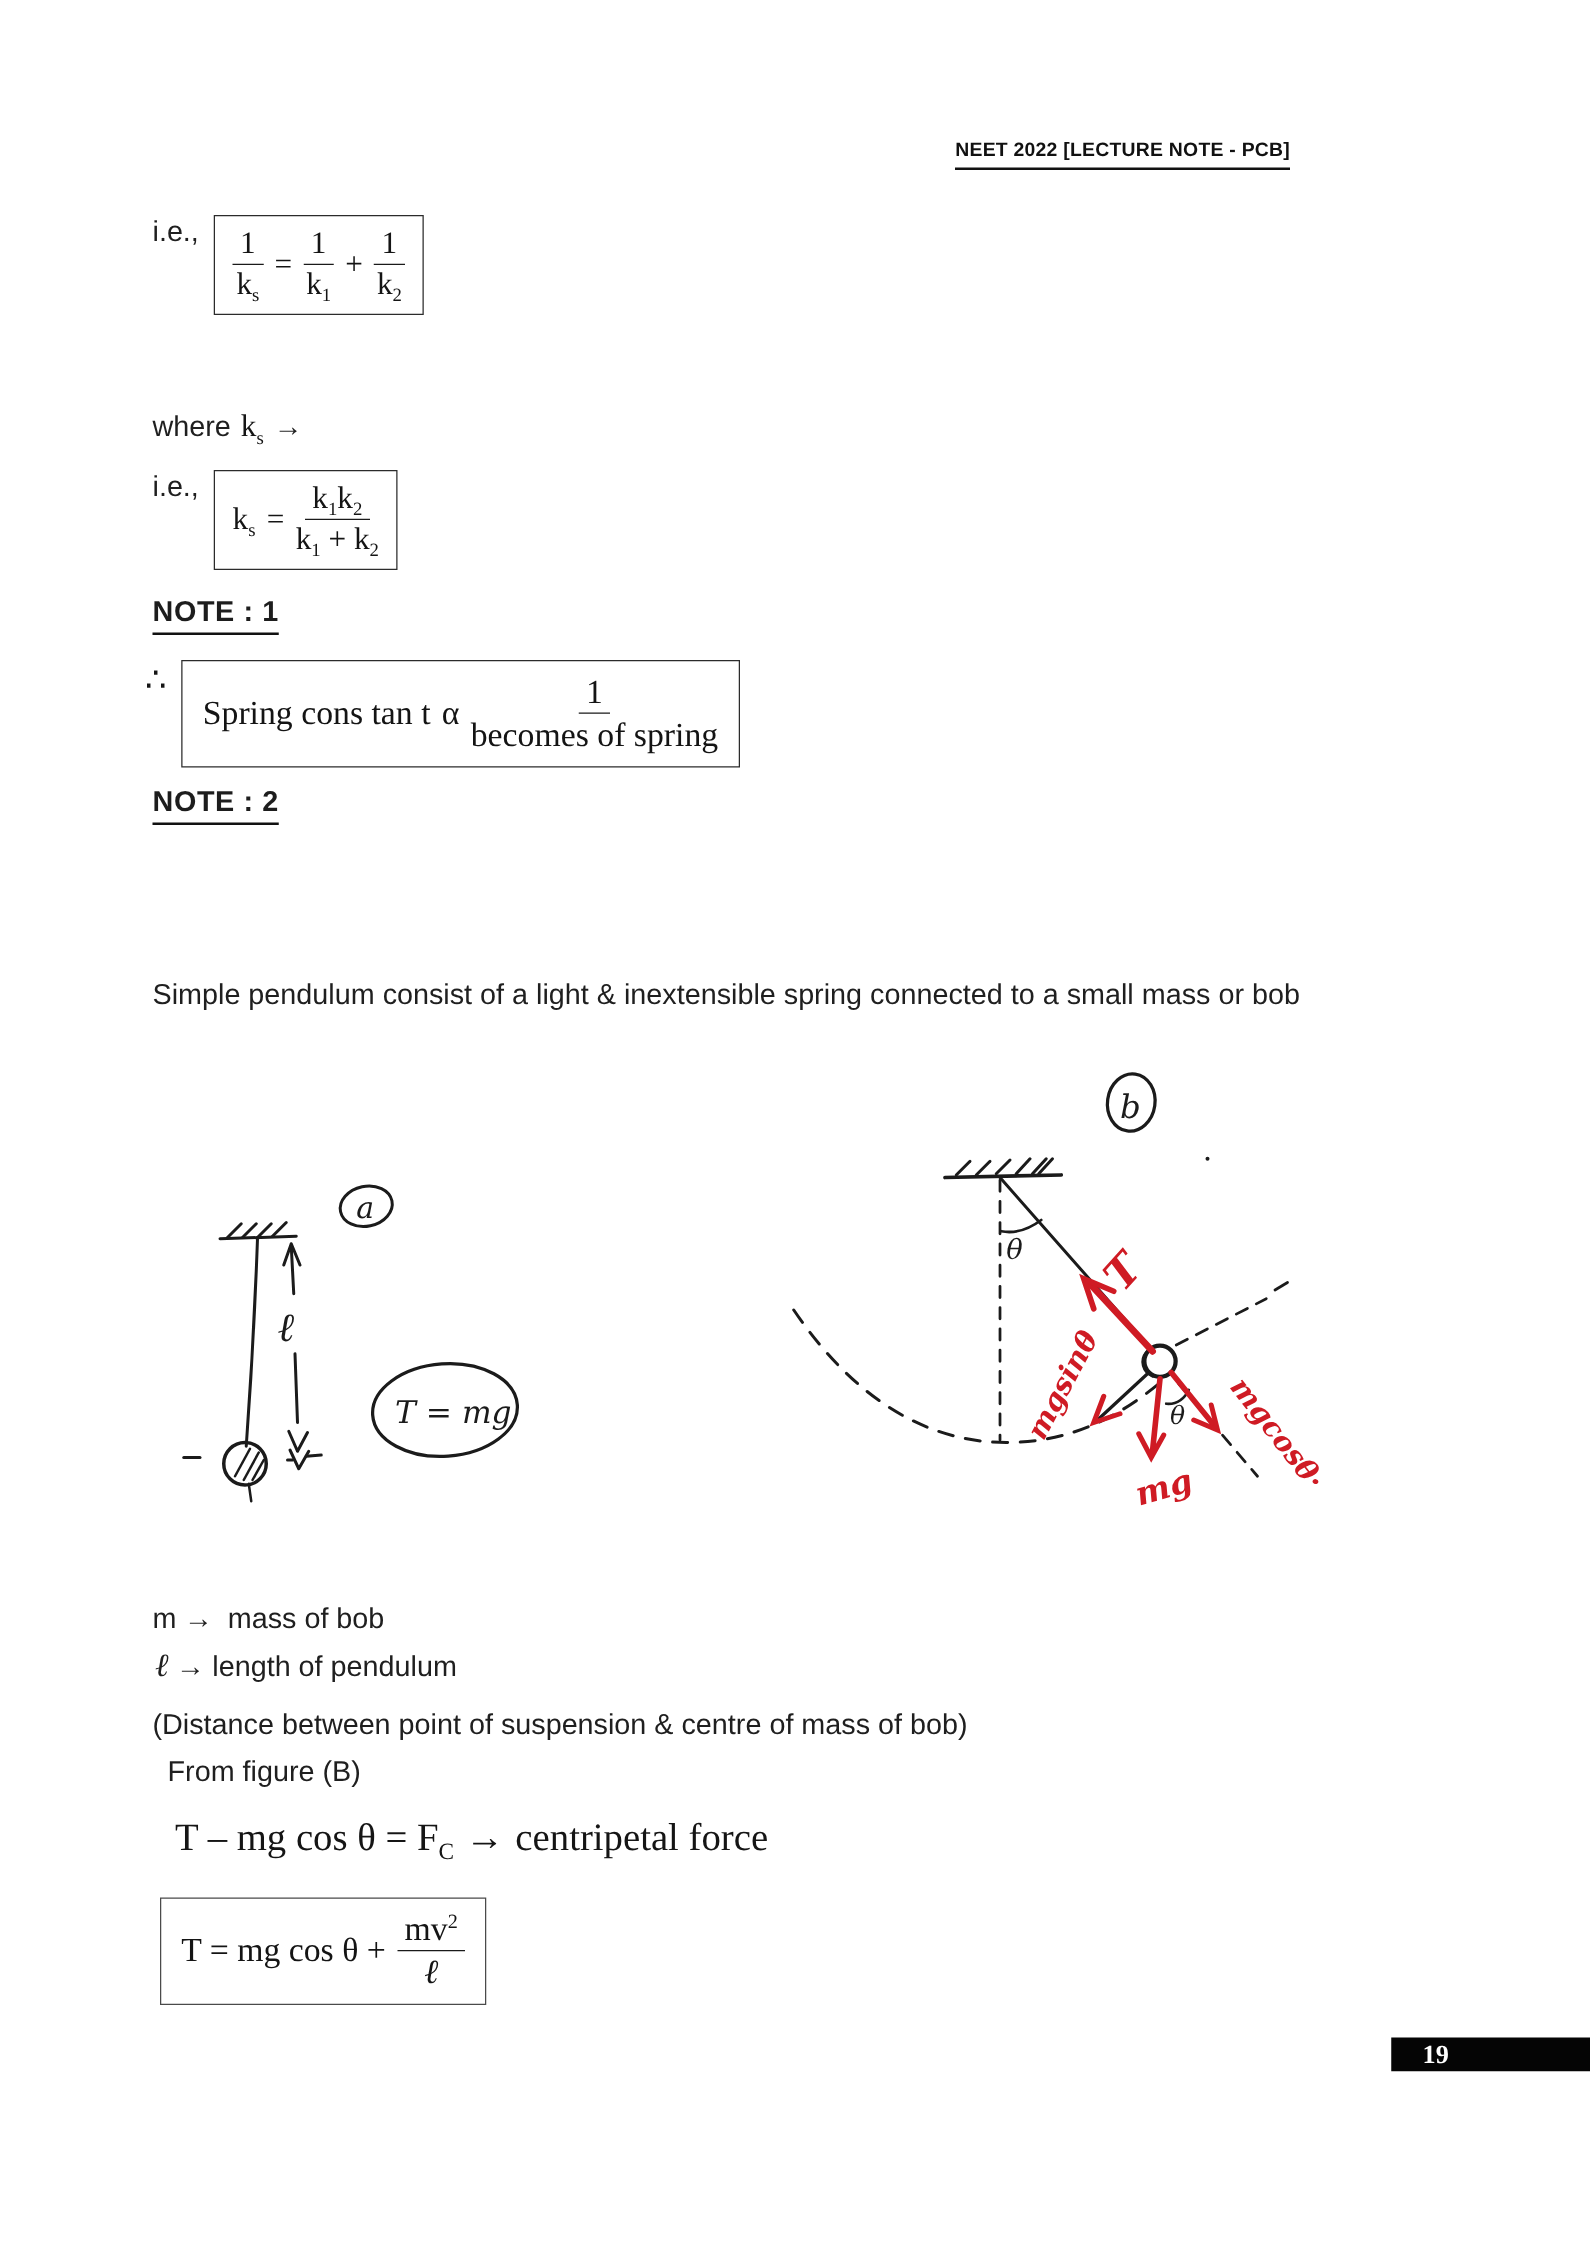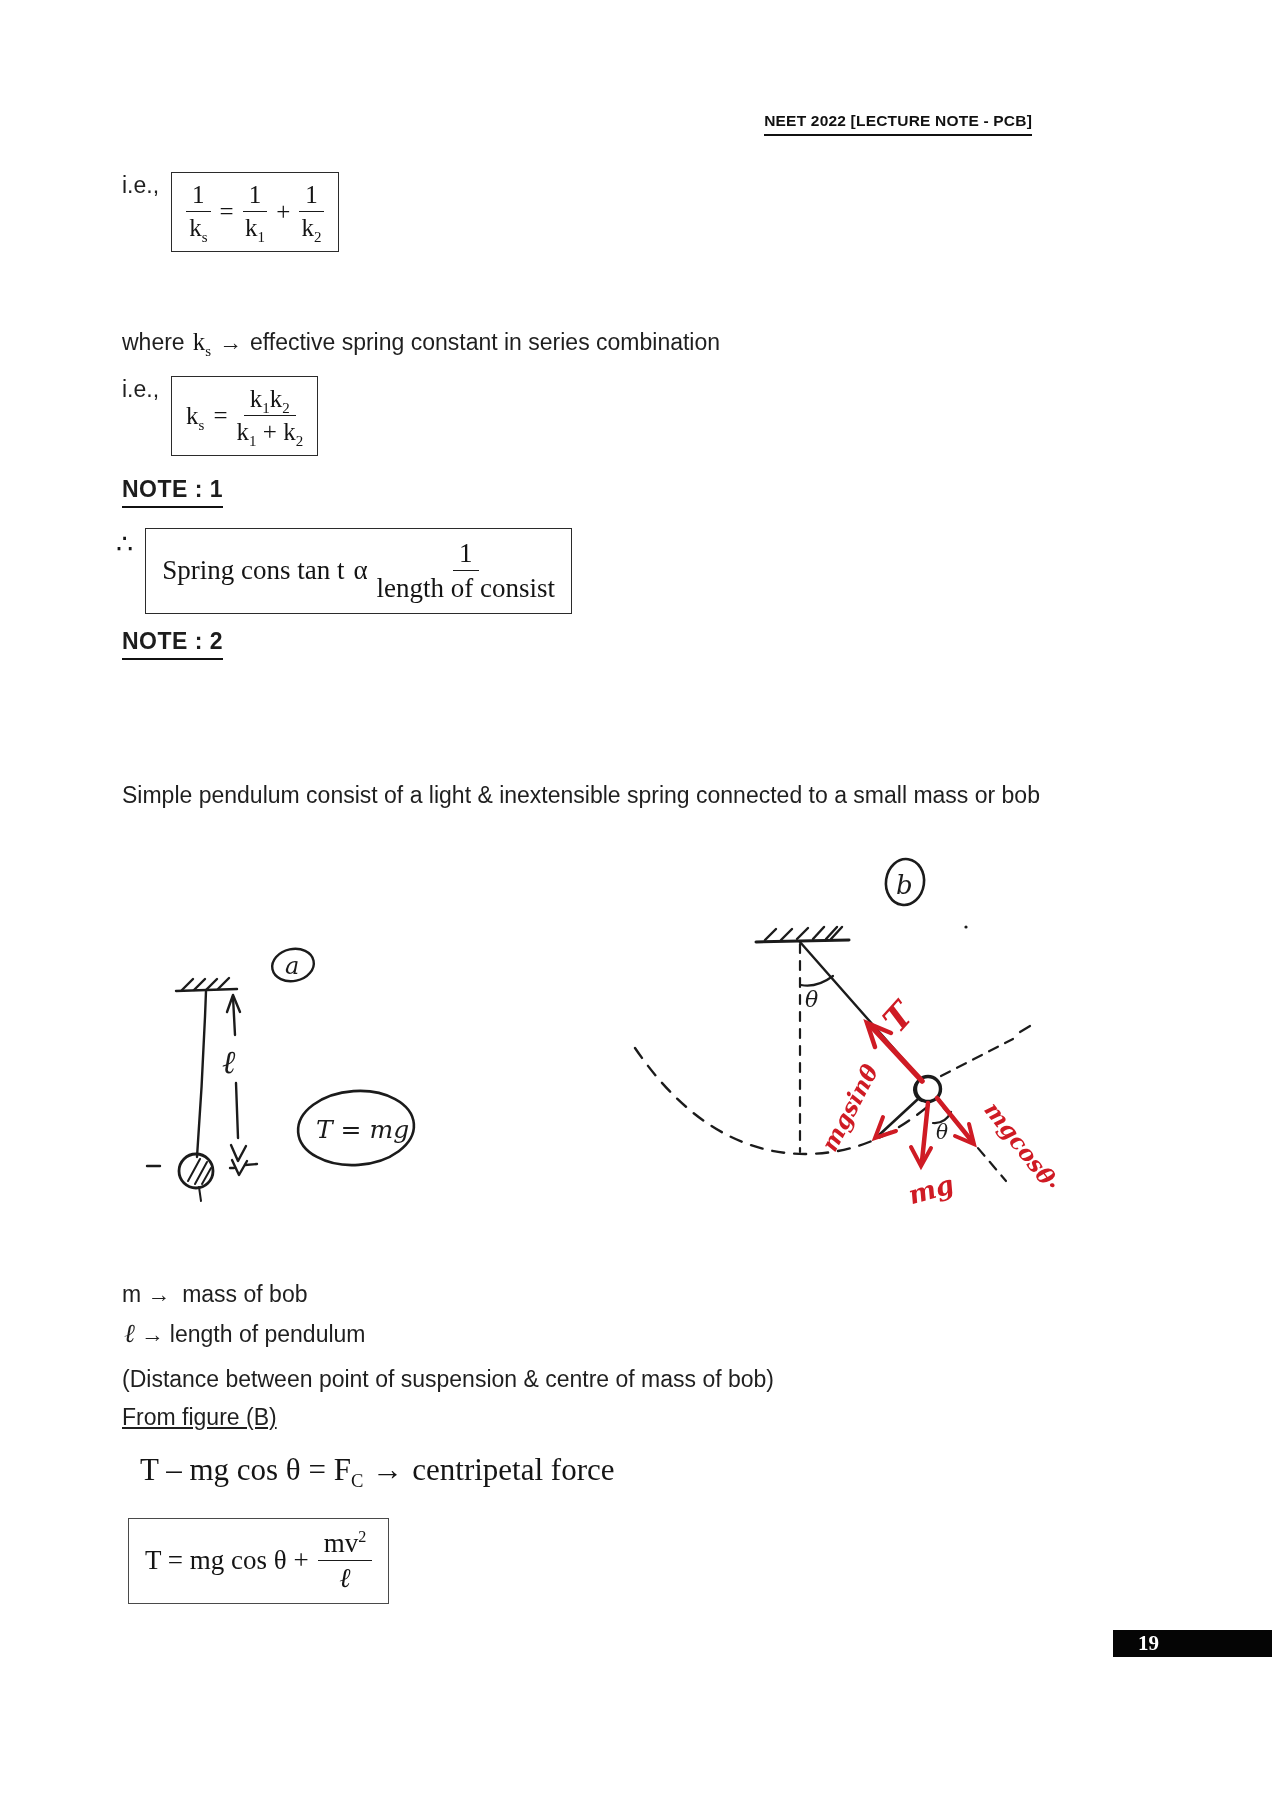--- a/index.html
+++ b/index.html
@@ -51,21 +51,20 @@
         <span class="num">1</span>
         <span class="den"><span>k</span><sub>2</sub></span>
       </span>
     </span>
   </div>
 
   <div class="abs baseline-row sans" style="top:328px;left:122px;">
     <span>where</span>
     <span class="serif" style="font-size:25px;"><span>k</span><sub>s</sub></span>
     <span>→</span>
-    <span>effective spring constant in series combination</span>
   </div>
 
   <div class="abs row" style="top:376px;left:122px;">
     <span class="sans">i.e.,</span>
     <span class="eqbox" style="font-size:25px;">
       <span><span>k</span><sub>s</sub></span>
       <span>=</span>
       <span class="frac">
         <span class="num"><span>k</span><sub>1</sub><span>k</span><sub>2</sub></span>
         <span class="den"><span>k</span><sub>1</sub> <span>+</span> <span>k</span><sub>2</sub></span>
@@ -77,21 +76,21 @@
     <span class="noteheading">NOTE : 1</span>
   </div>
 
   <div class="abs row" style="top:528px;left:116px;">
     <span class="serif" style="font-size:27px;">∴</span>
     <span class="eqbox" style="font-size:27px;padding:10px 16px;">
       <span>Spring cons tan t</span>
       <span>α</span>
       <span class="frac">
         <span class="num">1</span>
-        <span class="den">length of consist</span>
+        <span class="den">becomes of spring</span>
       </span>
     </span>
   </div>
 
   <div class="abs" style="top:628px;left:122px;">
     <span class="noteheading">NOTE : 2</span>
   </div>
 
   <div class="abs sans" style="top:782px;left:122px;">Simple pendulum consist of a light &amp; inextensible spring connected to a small mass or bob</div>
 
@@ -189,21 +188,21 @@
     <span>m</span>
     <span>→</span>
     <span style="margin-left:6px;">mass of bob</span>
   </div>
   <div class="abs baseline-row sans" style="top:1318px;left:124px;gap:6px;">
     <span class="script-l" style="font-size:26px;">ℓ</span>
     <span>→</span>
     <span>length of pendulum</span>
   </div>
   <div class="abs sans" style="top:1366px;left:122px;">(Distance between point of suspension &amp; centre of mass of bob)</div>
-  <div class="abs sans" style="top:1404px;left:122px;text-decoration:underline;">From figure (B)</div>
+  <div class="abs sans" style="top:1404px;left:134px;">From figure (B)</div>
 
   <div class="abs baseline-row serif" style="top:1452px;left:140px;font-size:31px;gap:9px;">
     <span><span>T – mg cos θ = F</span><sub>C</sub></span>
     <span>→</span>
     <span>centripetal force</span>
   </div>
 
   <div class="abs" style="top:1518px;left:128px;">
     <span class="eqbox" style="font-size:27px;padding:10px 16px;border-color:#4a4a4a;">
       <span>T = mg cos θ +</span>

